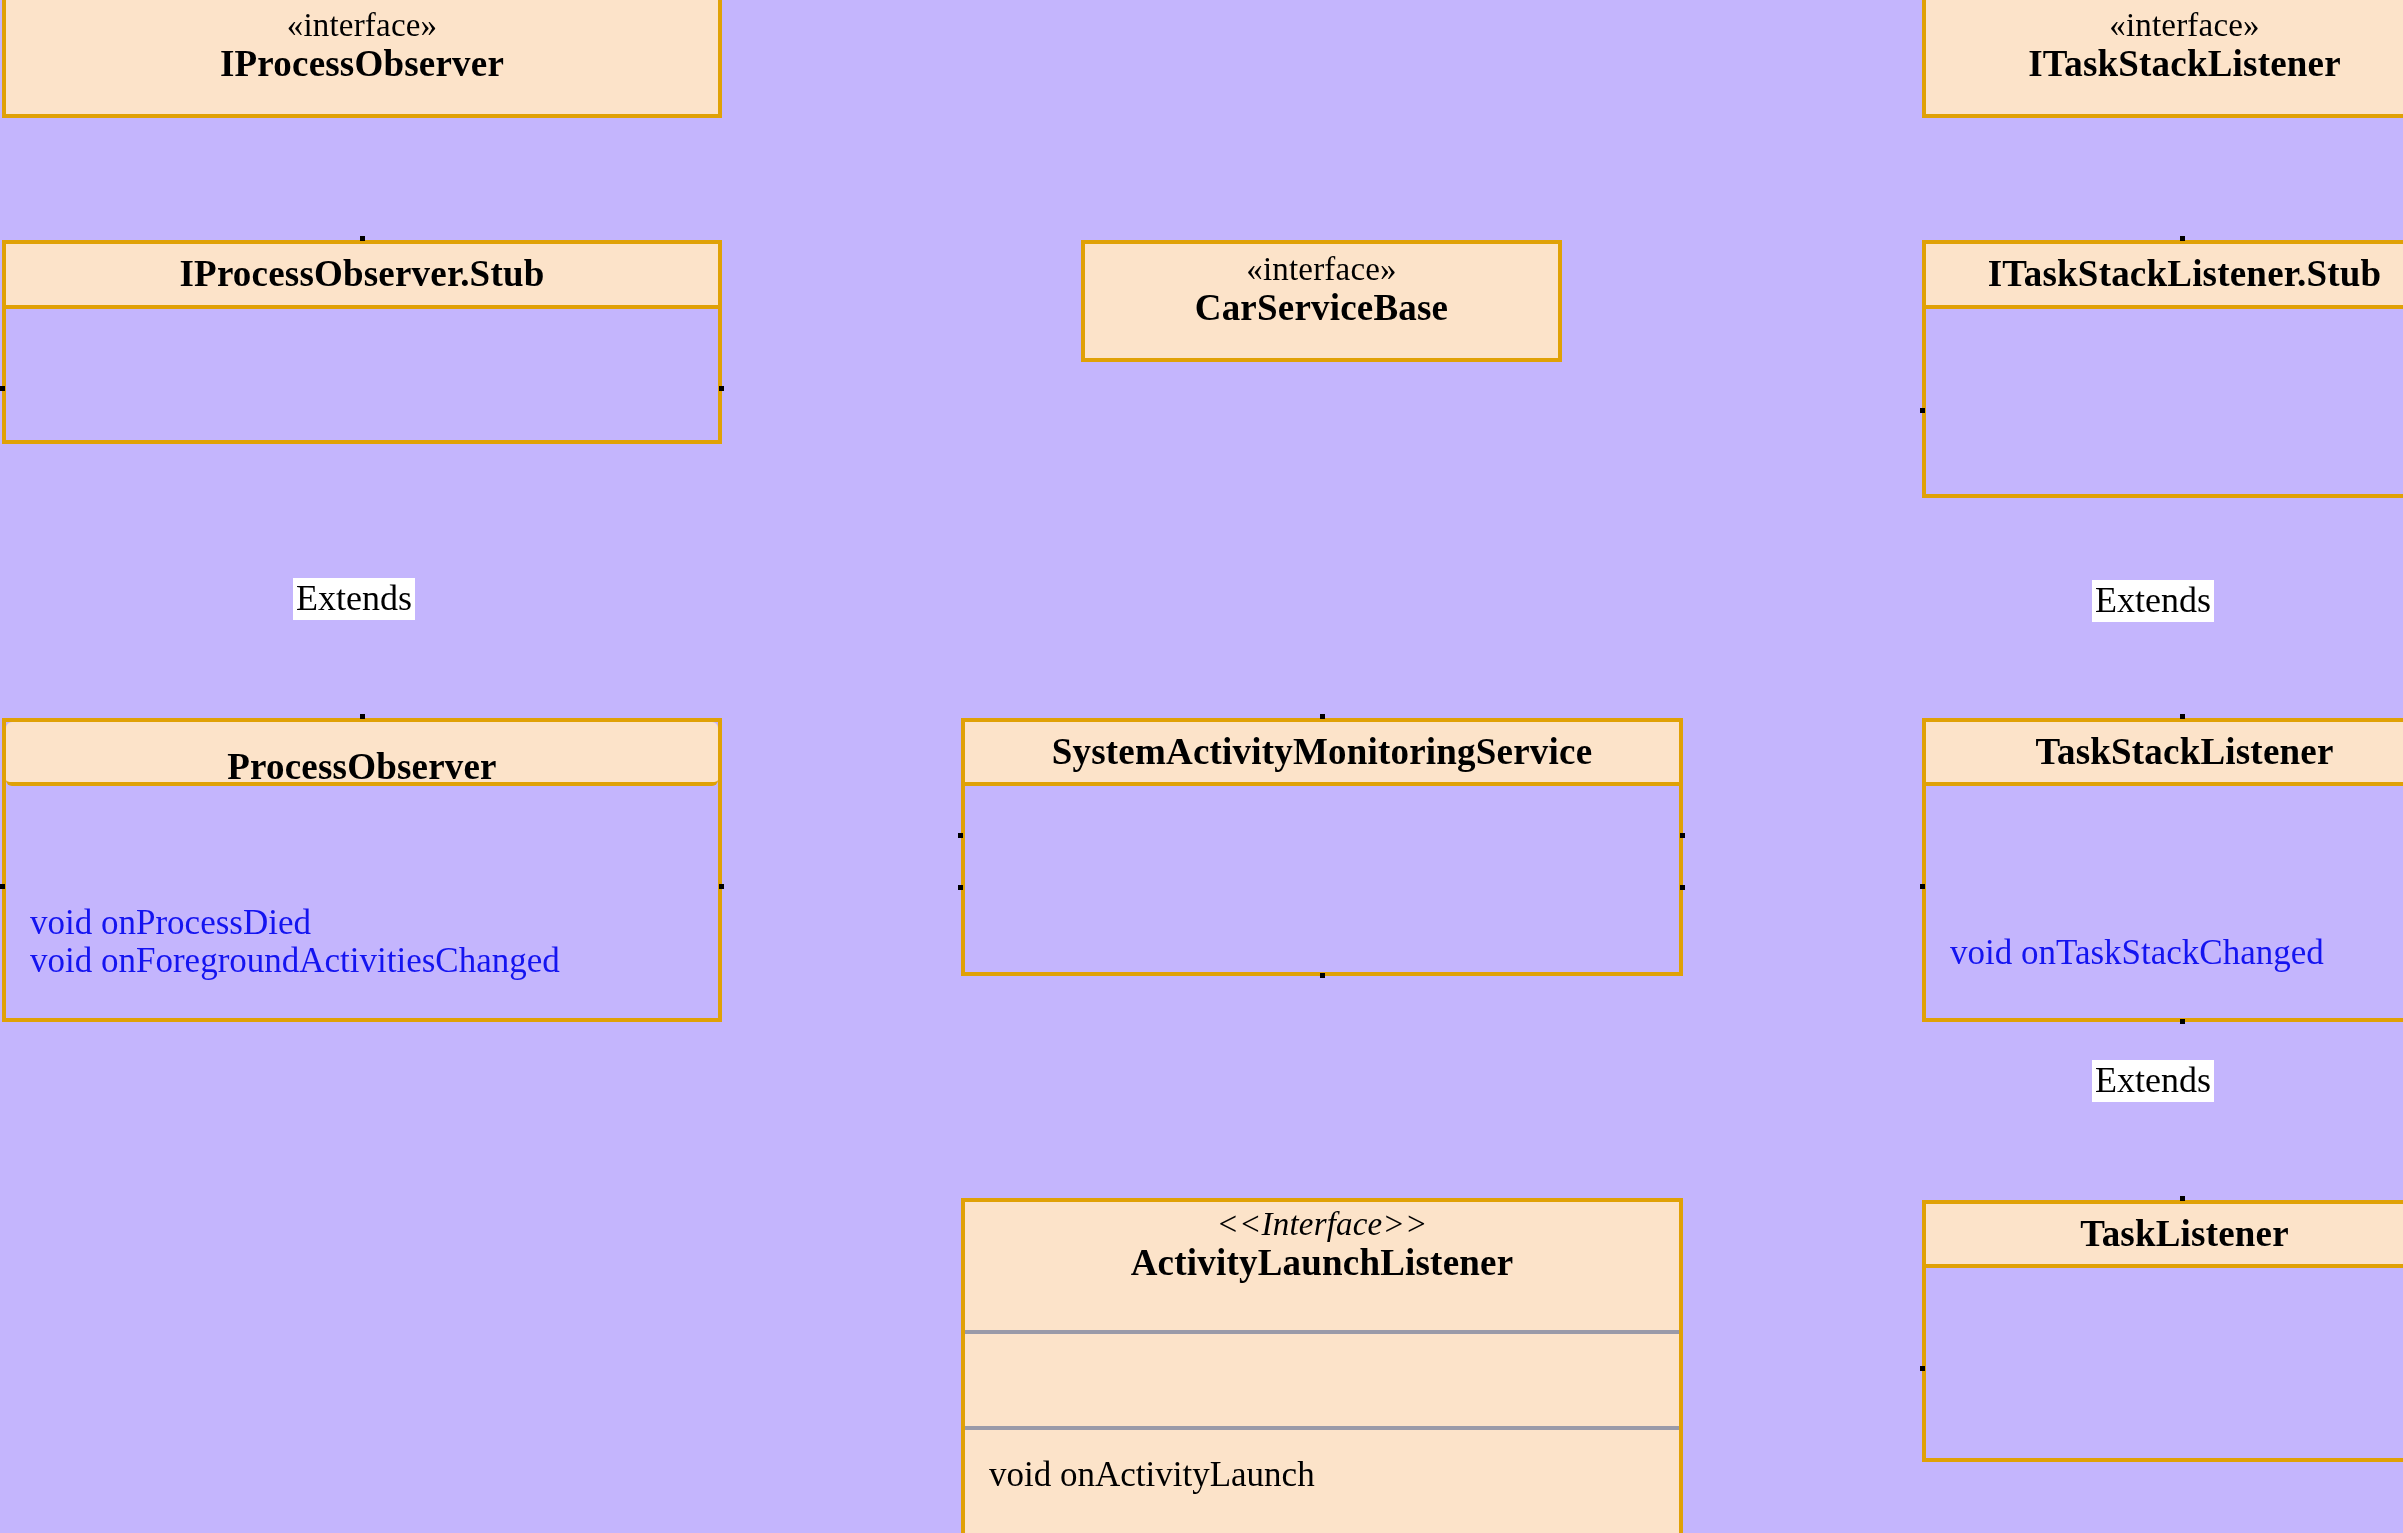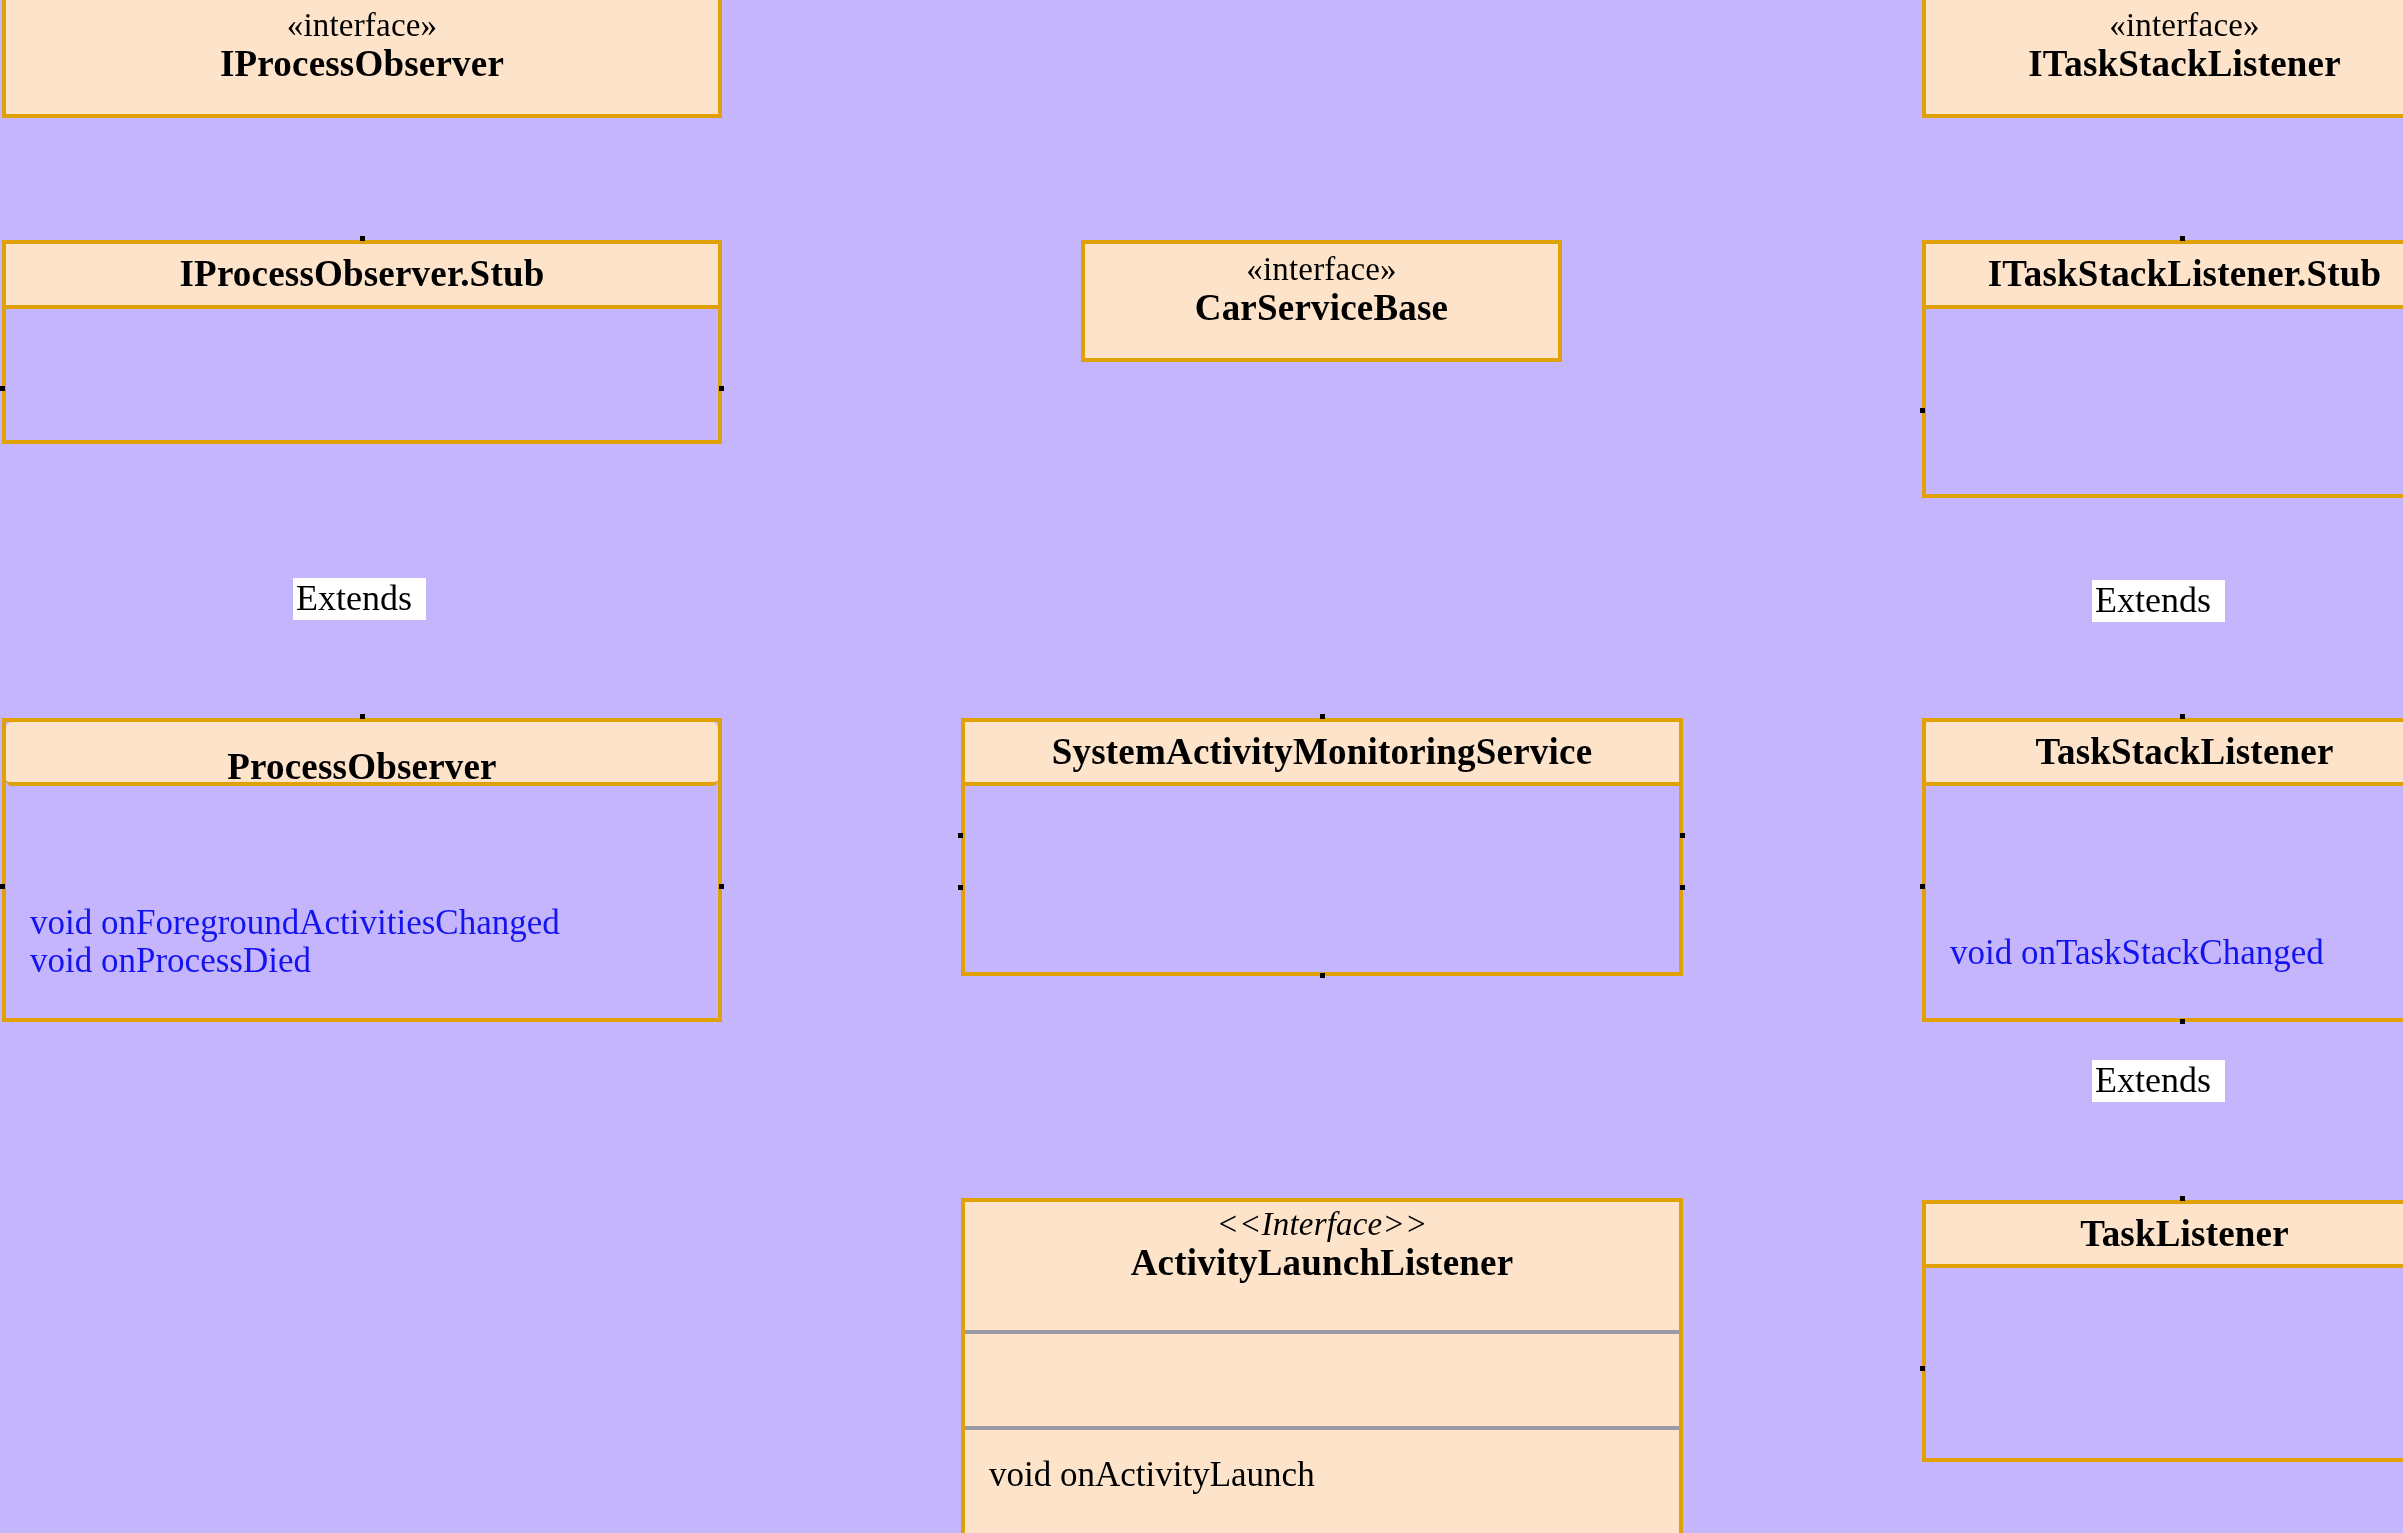--- a/index.html
+++ b/index.html
@@ -91,21 +91,21 @@
   .uml-box.filled .op {
     color: #000000;
   }
   
   .edge-label {
     position: absolute;
     background: #ffffff;
     color: #000000;
     font-size: 36px;
     line-height: 1.0;
-    padding: 2px 14px 4px 3px;
+    padding: 2px 3px 4px 3px;
     white-space: nowrap;
   }
   
   .port {
     position: absolute;
     background: #000000;
     width: 5px;
     height: 5px;
   }
 </style>
@@ -131,22 +131,22 @@
   <div class="port" style="left:0px; top:386px;"></div>
   <div class="port" style="left:719px; top:386px;"></div>
   <div class="port" style="left:360px; top:236px;"></div>
 
   <div class="uml-box" style="left:2px; top:718px; width:720px; height:304px;">
     <div class="uml-header" style="height:64px; padding-top:24px;border-radius:6px;">
       <span class="cname">ProcessObserver</span>
     </div>
     <div class="uml-attrs" style="height:118px;"></div>
     <div class="uml-ops" style="height:114px; padding-left:24px;">
+      <span class="op">void onProcessDied</span>
       <span class="op">void onForegroundActivitiesChanged</span>
-      <span class="op">void onProcessDied</span>
     </div>
   </div>
   <div class="port" style="left:0px; top:884px;"></div>
   <div class="port" style="left:719px; top:884px;"></div>
   <div class="port" style="left:360px; top:714px;"></div>
 
   <div class="edge-label" style="left:293px; top:578px;">
     <span>Extends</span>
   </div>
 

